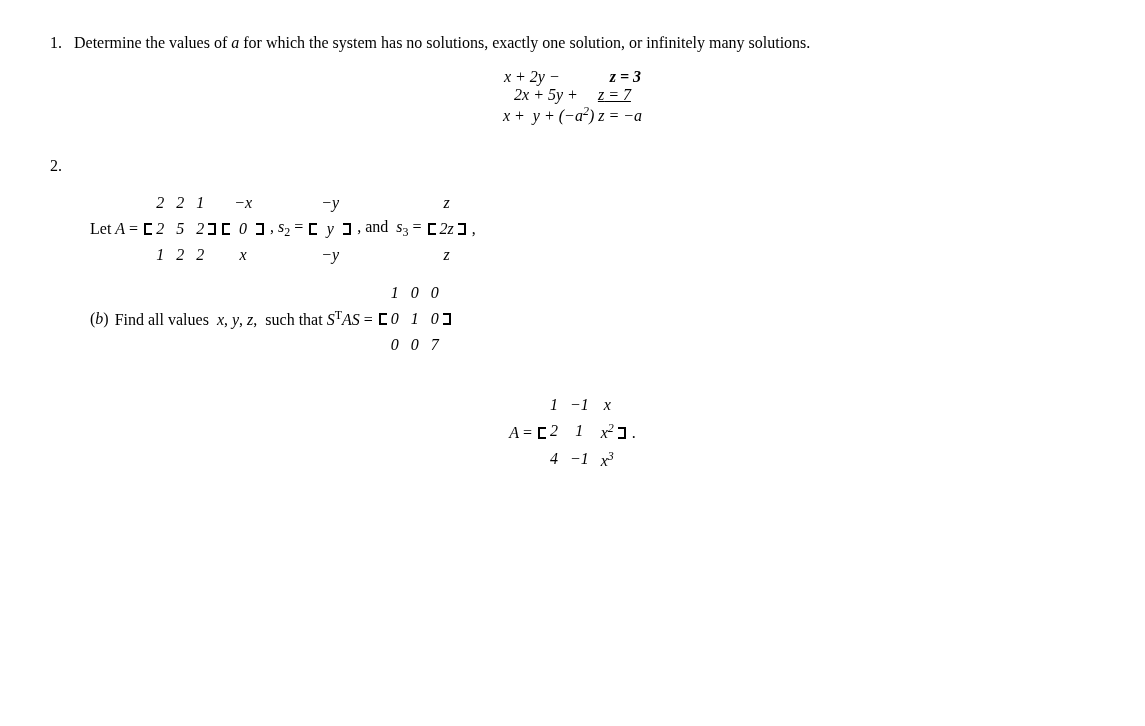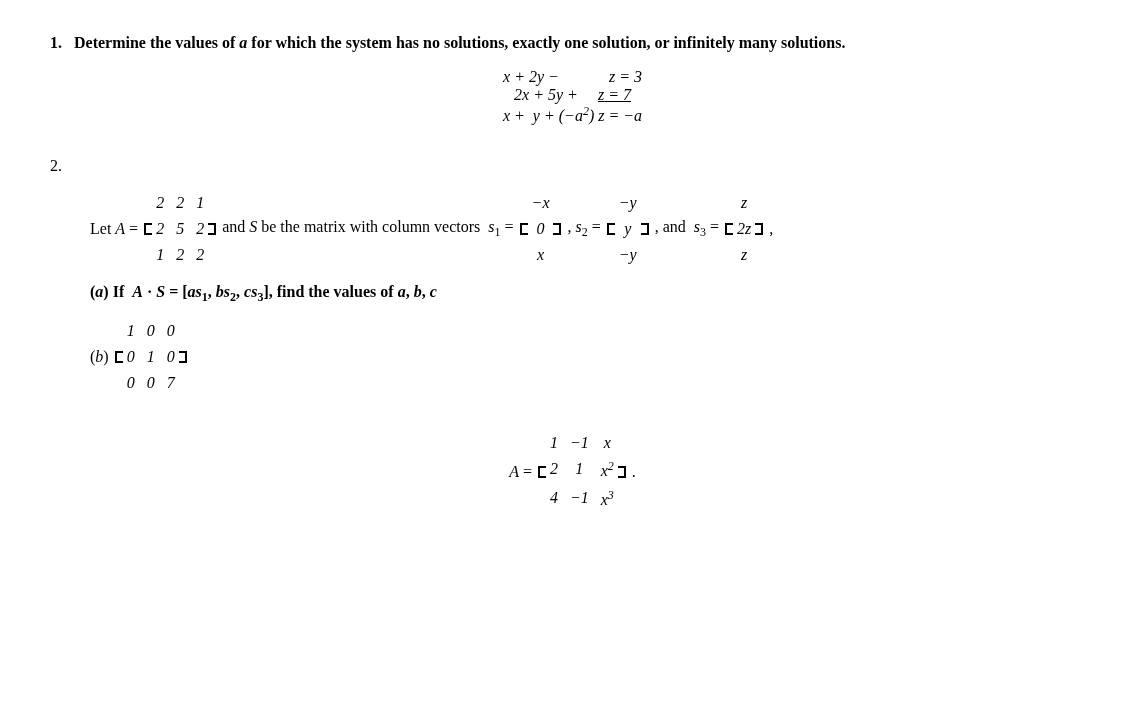--- a/index.html
+++ b/index.html
@@ -10,21 +10,20 @@
       color: #000;
       padding: 30px 50px;
       width: 1145px;
       min-height: 726px;
     }
     .problem {
       margin-bottom: 32px;
     }
     p {
       line-height: 1.6;
-      font-weight: bold;
     }
     .indent {
       margin-left: 40px;
     }
     .center-block {
       display: flex;
       flex-direction: column;
       align-items: center;
       margin: 12px 0;
     }
@@ -82,21 +81,21 @@
 <div>
 
   <div class="problem">
     <p>
       <span>1. &nbsp;</span>
       Determine the values of <em>a</em> for which the system has no solutions, exactly one solution, or infinitely many solutions.
     </p>
     <div class="center-block">
       <div class="math-line">
         <span><em>x</em> + 2<em>y</em> −</span>
-        <span style="margin-left:30px;"><em>z</em> = 3</span>
+        <span style="margin-left:30px;font-weight:bold;"><em>z</em> = 3</span>
       </div>
       <div class="math-line">
         <span>2<em>x</em> + 5<em>y</em> +</span>
         <span style="text-decoration:underline;"><em>z</em> = 7</span>
       </div>
       <div class="math-line">
         <span><em>x</em> + &nbsp;<em>y</em> + (−<em>a</em><sup>2</sup>) <em>z</em> = −<em>a</em></span>
       </div>
     </div>
   </div>
@@ -116,21 +115,20 @@
           <span class="mat-cell">2</span>
           <span class="mat-cell">5</span>
           <span class="mat-cell">2</span>
           <span class="mat-cell">1</span>
           <span class="mat-cell">2</span>
           <span class="mat-cell">2</span>
         </div>
         <div class="big-bracket-right"></div>
       </div>
 
-      <span>and <em>S</em> be the matrix with column vectors &nbsp;<em>s</em><sub>1</sub> =</span>
 
       <div class="mat-container">
         <div class="big-bracket-left"></div>
         <div class="mat-grid mat3x1">
           <span class="mat-cell">−<em>x</em></span>
           <span class="mat-cell">0</span>
           <span class="mat-cell"><em>x</em></span>
         </div>
         <div class="big-bracket-right"></div>
       </div>
@@ -155,27 +153,25 @@
           <span class="mat-cell"><em>z</em></span>
           <span class="mat-cell">2<em>z</em></span>
           <span class="mat-cell"><em>z</em></span>
         </div>
         <div class="big-bracket-right"></div>
       </div>
       <span>,</span>
     </div>
 
 
-    <div class="sub-problem">
-      <p><span>(<em>a</em>)</span> If &nbsp;<em>A</em> · <em>S</em> = [<em>as</em><sub>1</sub>, <em>bs</em><sub>2</sub>, <em>cs</em><sub>3</sub>], find the values of <em>a</em>, <em>b</em>, <em>c</em></p>
-    </div>
 
     <div class="sub-problem">
       <div style="display:flex; align-items:center; gap:6px; flex-wrap:wrap;">
         <span>(<em>b</em>)</span>
+        <span>Find all values &nbsp;<em>x</em>, <em>y</em>, <em>z</em>, &nbsp;such that <em>S</em><sup>T</sup><em>AS</em> =</span>
 
         <div class="mat-container">
           <div class="big-bracket-left"></div>
           <div class="mat-grid mat3x3">
             <span class="mat-cell">1</span>
             <span class="mat-cell">0</span>
             <span class="mat-cell">0</span>
             <span class="mat-cell">0</span>
             <span class="mat-cell">1</span>
             <span class="mat-cell">0</span>

